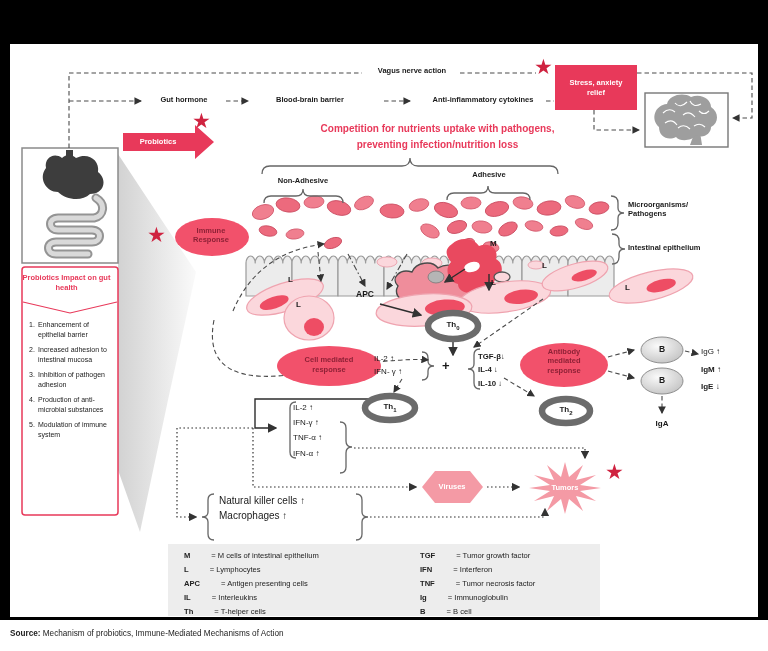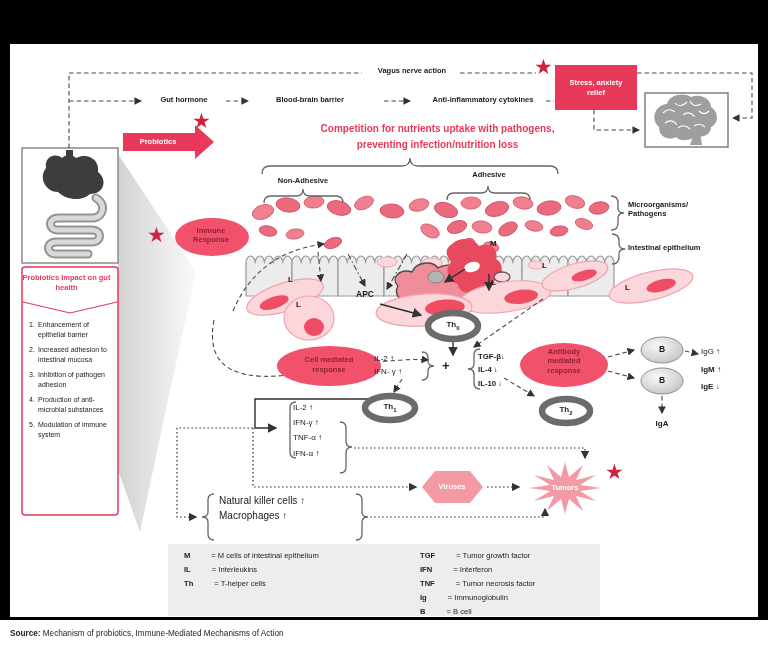--- a/index.html
+++ b/index.html
@@ -335,20 +335,22 @@
         <span class="imp-txt">Production of anti-microbial substances</span>
       </div>
     <div class="imp-item">
         <span class="imp-num">5.</span>
         <span class="imp-txt">Modulation of immune system</span>
       </div>
   </div>
 
   <div class="abs" style="left:184px;top:551px;width:230px">
     <div class="leg-row"><b>M</b><span>= M cells of intestinal epithelium</span></div>
+    <div class="leg-row"><b>L</b><span>= Lymphocytes</span></div>
+    <div class="leg-row"><b>APC</b><span>= Antigen presenting cells</span></div>
     <div class="leg-row"><b>IL</b><span>= Interleukins</span></div>
     <div class="leg-row"><b>Th</b><span>= T-helper cells</span></div>
   </div>
   <div class="abs" style="left:420px;top:551px;width:175px">
     <div class="leg-row"><b>TGF</b><span>= Tumor growth factor</span></div>
     <div class="leg-row"><b>IFN</b><span>= Interferon</span></div>
     <div class="leg-row"><b>TNF</b><span>= Tumor necrosis factor</span></div>
     <div class="leg-row"><b>Ig</b><span>= Immunoglobulin</span></div>
     <div class="leg-row"><b>B</b><span>= B cell</span></div>
   </div>

